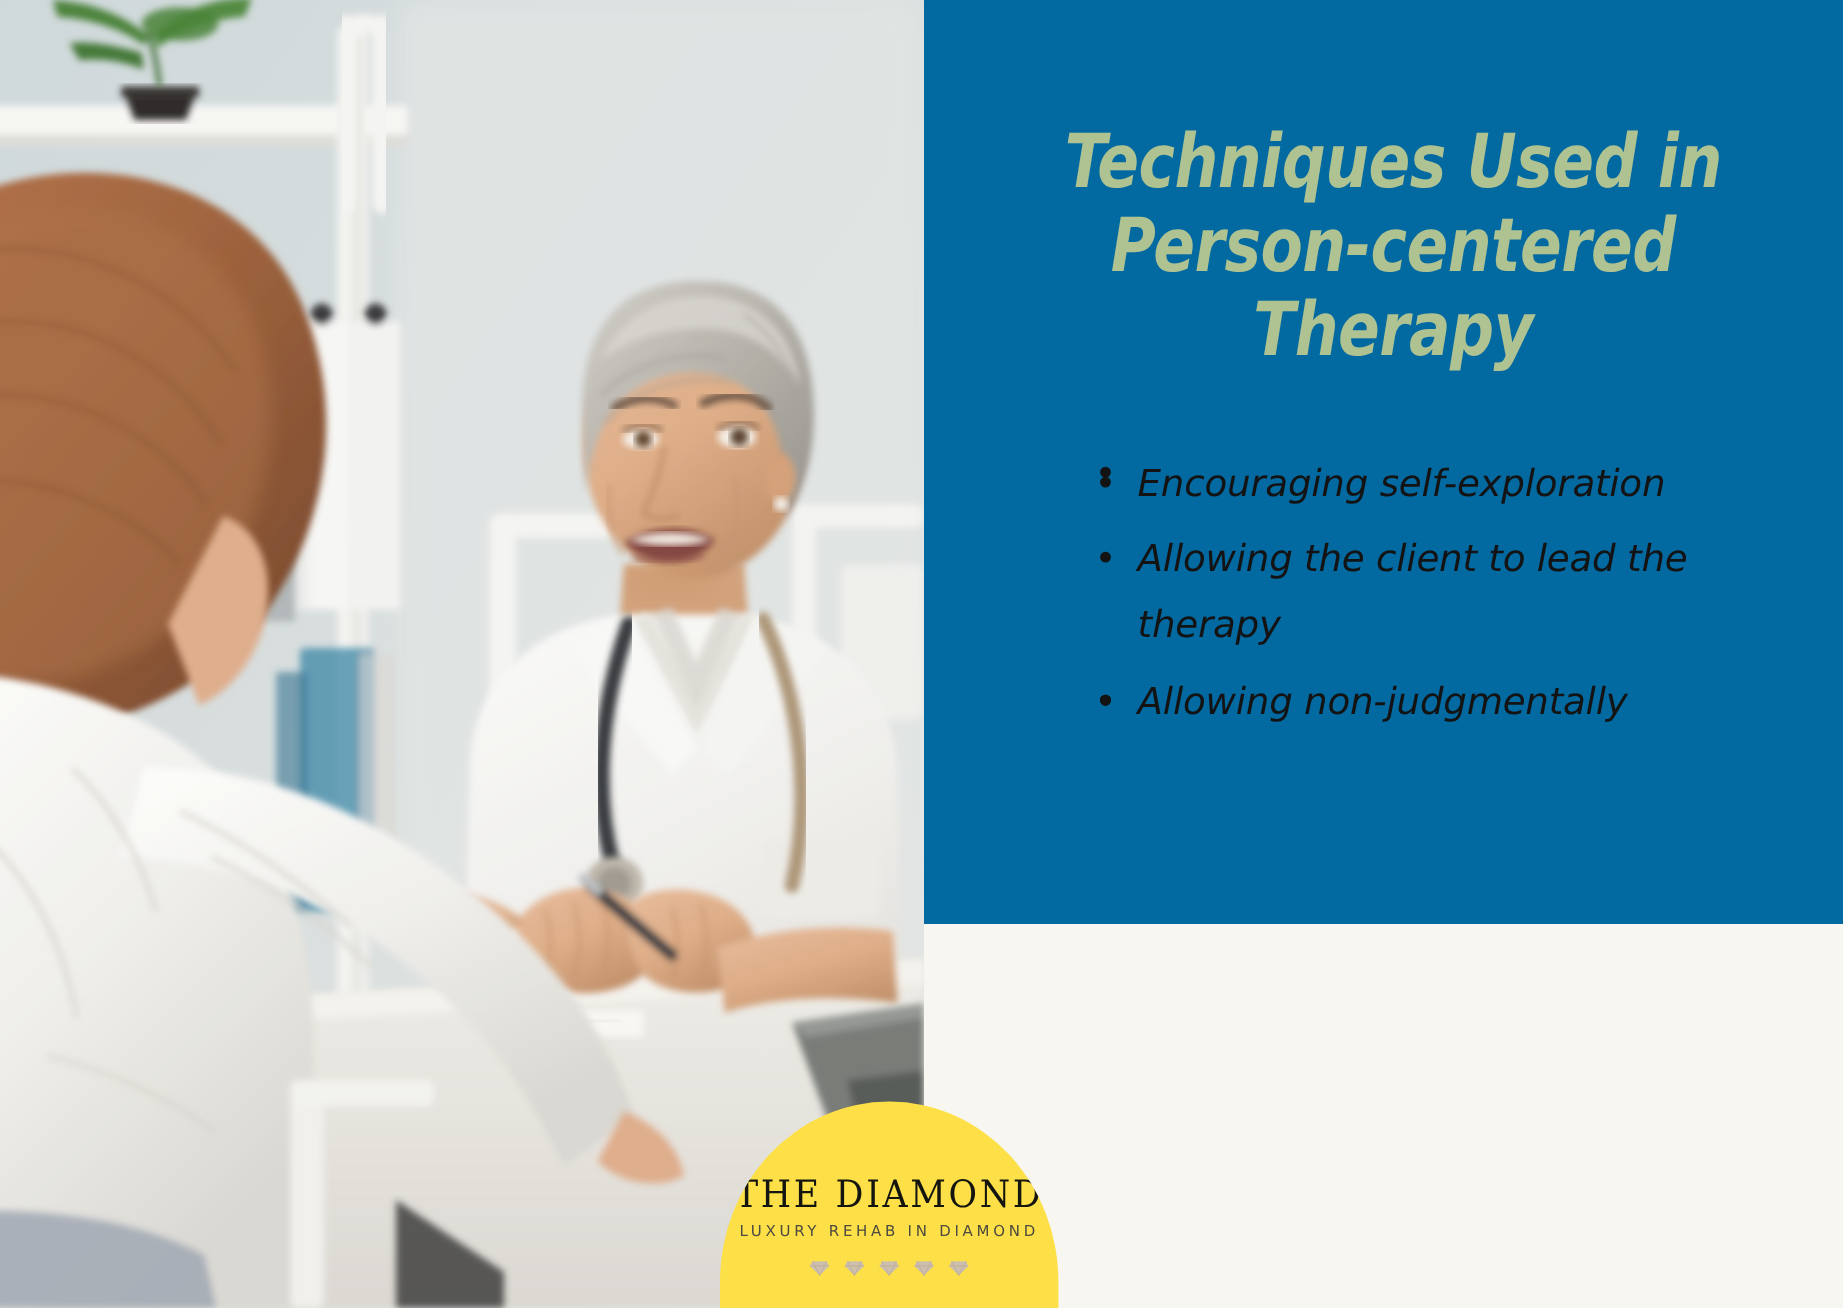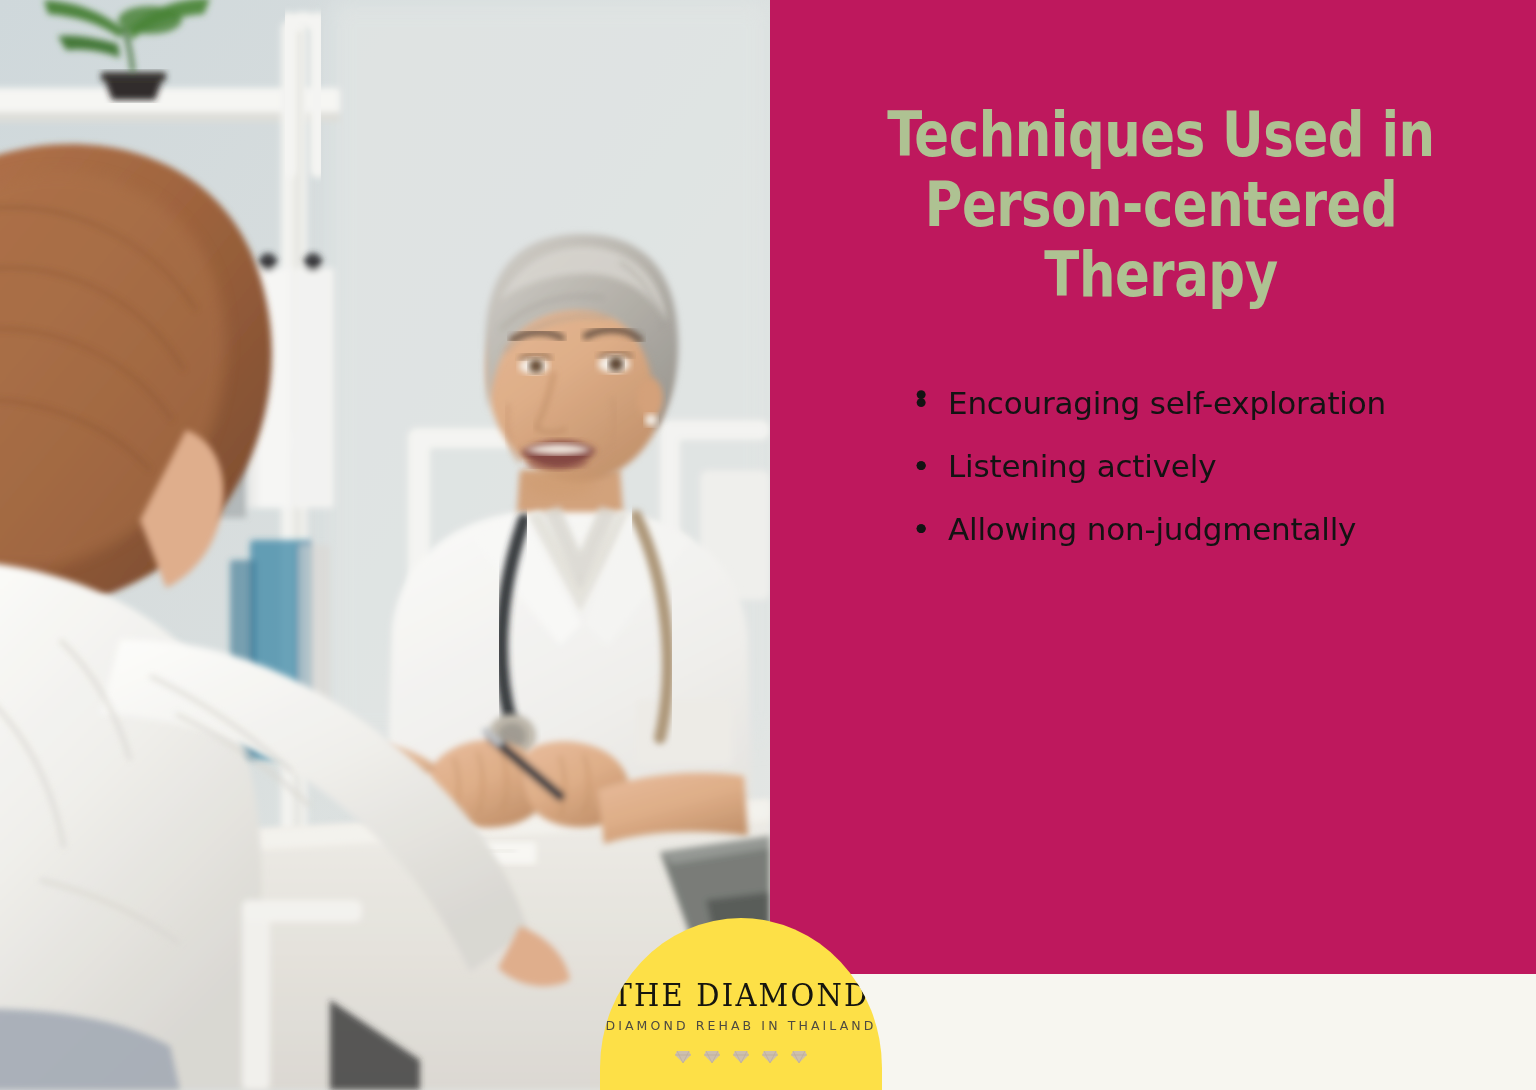--- a/index.html
+++ b/index.html
@@ -33,22 +33,23 @@
     background: #cfd7d9;
   }
   .photo svg { display: block; width: 770px; height: 1090px; }
 
   
   .panel {
     position: absolute;
     left: 770px;
     top: 0;
     width: 766px;
-    height: 974px;
-    background: #be185d;
+    height: 770px;
+    background: #0369a1;
+    font-style: italic;
   }
 
   .title {
     position: absolute;
     left: 46px;
     top: 58px;
     width: 690px;
     text-align: center;
     color: #aec292;
     font-family: "DejaVu Sans Condensed", "Liberation Sans Narrow", "Liberation Sans", sans-serif;
@@ -400,38 +401,38 @@
     <ul class="bullets">
       <li class="bullet-row">
         <span class="bullet-dot">•</span>
       </li>
       <li class="bullet-row">
         <span class="bullet-dot">•</span>
         <span>Encouraging self-exploration</span>
       </li>
       <li class="bullet-row">
         <span class="bullet-dot">•</span>
-      </li>
-      <li class="bullet-row">
-        <span class="bullet-dot">•</span>
-        <span>Listening actively</span>
+        <span>Allowing the client to lead the therapy</span>
+      </li>
+      <li class="bullet-row">
+        <span class="bullet-dot">•</span>
       </li>
       <li class="bullet-row">
         <span class="bullet-dot">•</span>
       </li>
       <li class="bullet-row">
         <span class="bullet-dot">•</span>
         <span>Allowing non-judgmentally</span>
       </li>
     </ul>
   </div>
 
   <div class="badge">
     <div class="badge-name">THE DIAMOND</div>
-    <div class="badge-tag">DIAMOND REHAB IN THAILAND</div>
+    <div class="badge-tag">LUXURY REHAB IN DIAMOND</div>
     <div class="badge-gems">
       <svg class="gem" viewBox="0 0 18 14">
         <path d="M3 1 H15 L17 5 L9 13 L1 5 Z" fill="#cdbfae"></path>
         <path d="M3 1 L9 13 L15 1" fill="none" stroke="#bdac98" stroke-width="0.7"></path>
         <path d="M1 5 H17" fill="none" stroke="#bdac98" stroke-width="0.7"></path>
       </svg>
       <svg class="gem" viewBox="0 0 18 14">
         <path d="M3 1 H15 L17 5 L9 13 L1 5 Z" fill="#cdbfae"></path>
         <path d="M3 1 L9 13 L15 1" fill="none" stroke="#bdac98" stroke-width="0.7"></path>
         <path d="M1 5 H17" fill="none" stroke="#bdac98" stroke-width="0.7"></path>

